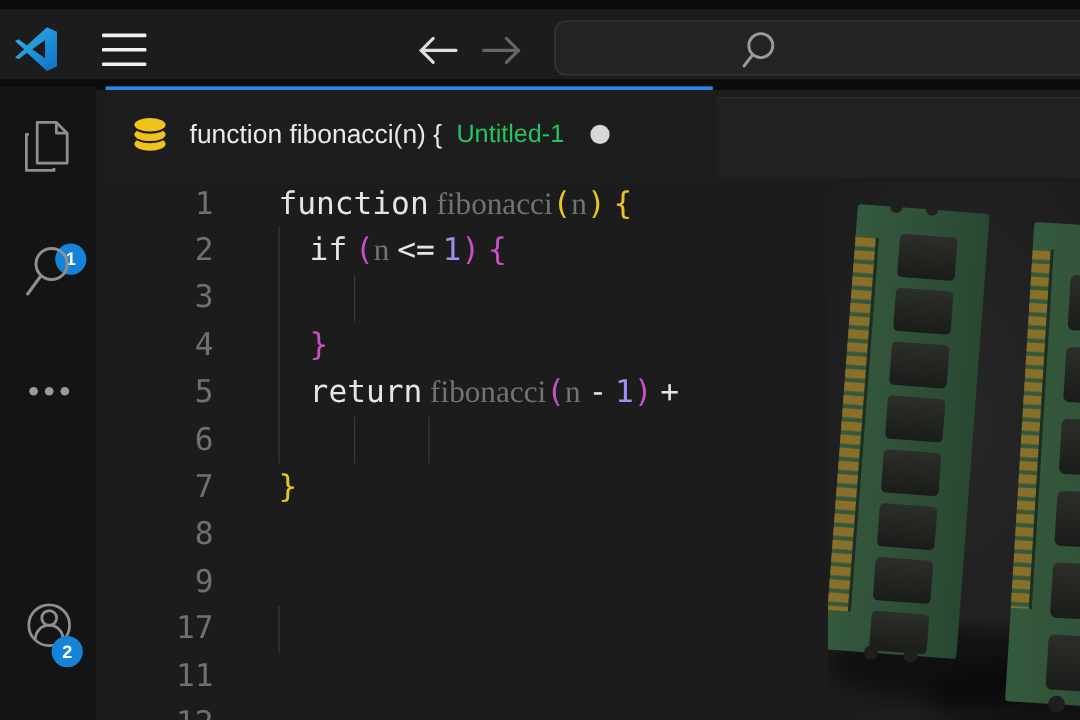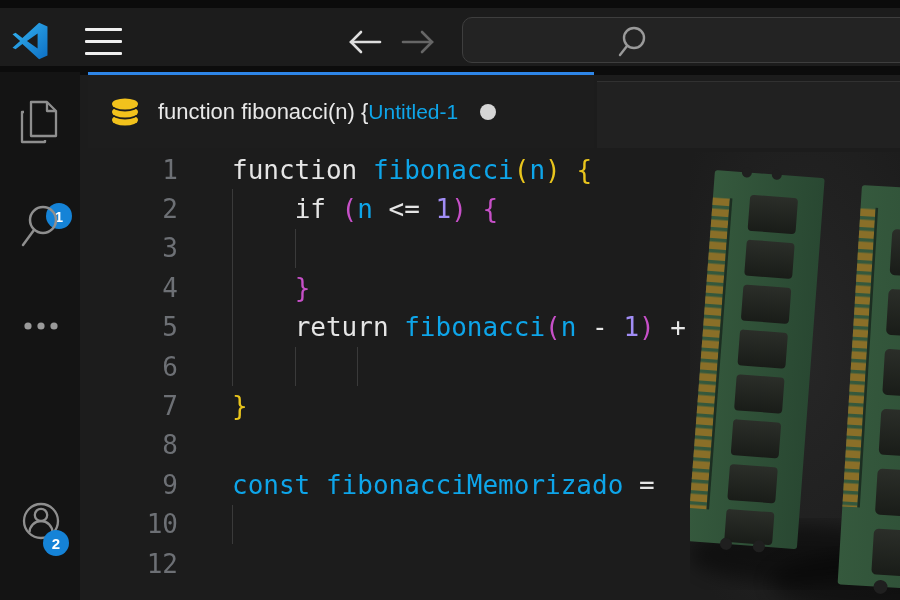--- a/index.html
+++ b/index.html
@@ -35,30 +35,30 @@
     color:#fff;font:bold 15px "Liberation Sans",sans-serif;display:flex;align-items:center;justify-content:center;
   }
   
   .tabbar-rest{position:absolute;left:597px;top:81px;width:303px;height:67px;background:#212121;border-top:1px solid #313131;box-sizing:border-box;}
   .tab{
     position:absolute;left:88px;top:72px;width:506px;height:76px;box-sizing:border-box;
     background:#1d1d1d;border-top:3px solid #2e86e8;
     display:flex;align-items:center;padding-left:22px;
   }
   .tab-title{color:#e9e9e9;font-size:22px;margin-left:18px;white-space:nowrap;}
-  .tab-subtitle{color:#0ea5e9;font-size:21px;white-space:nowrap;}
+  .tab-subtitle{color:#22c55e;font-size:21px;margin-left:12px;white-space:nowrap;}
   .tab-dot{width:16px;height:16px;border-radius:50%;background:#d6d6d6;margin-left:22px;flex:none;}
   
   .editor{position:absolute;left:80px;top:150px;width:820px;height:450px;}
   .code-line{display:flex;align-items:center;height:39.4px;position:relative;}
   .gutter{width:98px;flex:none;text-align:right;color:#6d7075;font:26px "DejaVu Sans Mono",monospace;}
   .lc{margin-left:54px;white-space:pre;font:26px "DejaVu Sans Mono",monospace;color:#ececec;}
   .guide{position:absolute;top:0;bottom:0;width:1px;background:#3a3a3a;}
   .tok-kw{color:#e5e5e5;}
-  .tok-tx{color:#0ea5e9;}
+  .tok-tx{color:#737373;font-family:Liberation Serif, serif;}
   .tok-num{color:#a18df5;}
   .tok-b1{color:#e9c51d;}
   .tok-b2{color:#c750c8;}
   
   .ram{position:absolute;left:690px;top:152px;width:210px;height:448px;}
 </style>
 </head>
 <body>
 
 <div class="top-strip"></div>
@@ -187,25 +187,28 @@
     <div class="code-line">
       <div class="gutter">7</div>
       <div class="lc"><span class="tok-b1">}</span></div>
     </div>
     <div class="code-line">
       <div class="gutter">8</div>
       <div class="lc"></div>
     </div>
     <div class="code-line">
       <div class="gutter">9</div>
-      <div class="lc"><span class="tok-tx">const fibonacciMemorizado </span><span class="tok-kw">=</span></div>
-    </div>
-    <div class="code-line">
-      <div class="gutter">10</div>
-      <div class="guide" style="left: 152px;"></div>
+    </div>
+    <div class="code-line">
+      <div class="gutter">17</div>
+      <div class="guide" style="left: 152px;"></div>
+    </div>
+    <div class="code-line">
+      <div class="gutter">11</div>
+      <div class="lc"></div>
     </div>
     <div class="code-line">
       <div class="gutter">12</div>
       <div class="lc"></div>
     </div>
   </div>
 
 <svg class="ram" viewBox="0 0 210 448">
   <defs>
     <radialGradient id="glow" cx="0.55" cy="0.45" r="0.7">

